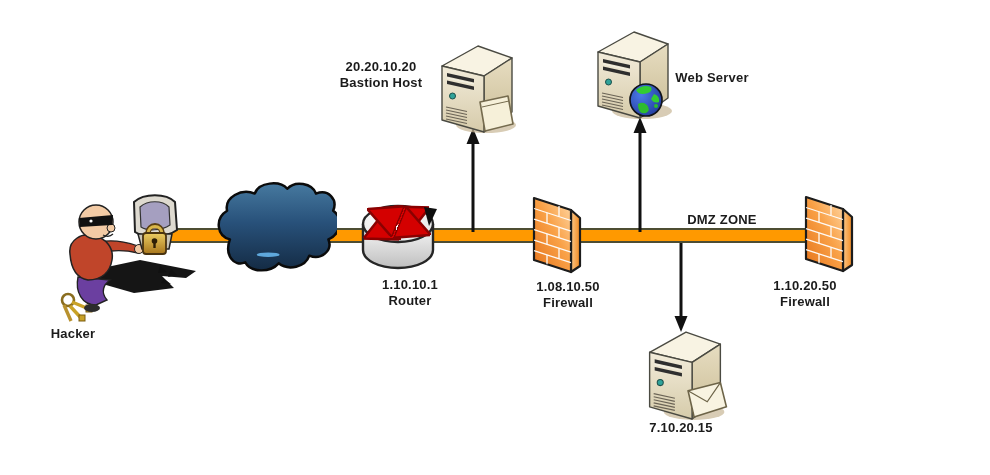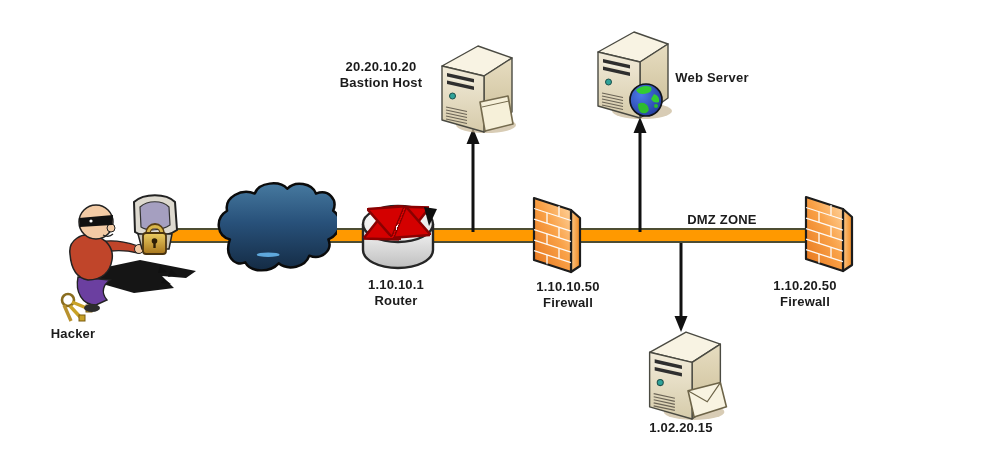--- a/index.html
+++ b/index.html
@@ -214,34 +214,34 @@
 
   <div class="lbl" style="left:306px;top:59px;width:150px">
     <div>20.20.10.20</div>
     <div>Bastion Host</div>
   </div>
 
   <div class="lbl" style="left:637px;top:70px;width:150px">
     <div>Web Server</div>
   </div>
 
-  <div class="lbl" style="left:321px;top:277px;width:150px">
+  <div class="lbl" style="left:335px;top:277px;width:150px">
     <div>1.10.10.1</div>
     <div>Router</div>
   </div>
 
   <div class="lbl" style="left:493px;top:279px;width:150px">
-    <div>1.10.10.50</div>
+    <div>1.08.10.50</div>
     <div>Firewall</div>
   </div>
 
   <div class="lbl" style="left:730px;top:278px;width:150px">
     <div>1.10.20.50</div>
     <div>Firewall</div>
   </div>
 
   <div class="lbl" style="left:606px;top:420px;width:150px">
-    <div>1.02.20.15</div>
+    <div>7.10.20.15</div>
   </div>
 
   <div class="lbl" style="left:647px;top:212px;width:150px">DMZ ZONE</div>
 
 </div>
 
 </body></html>

